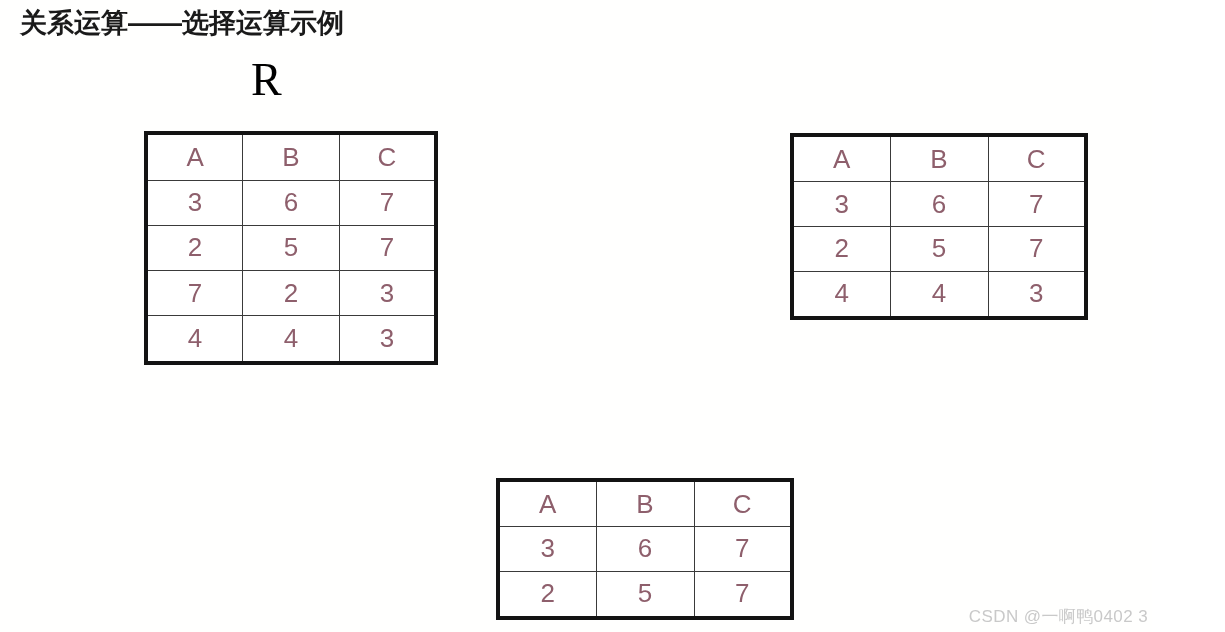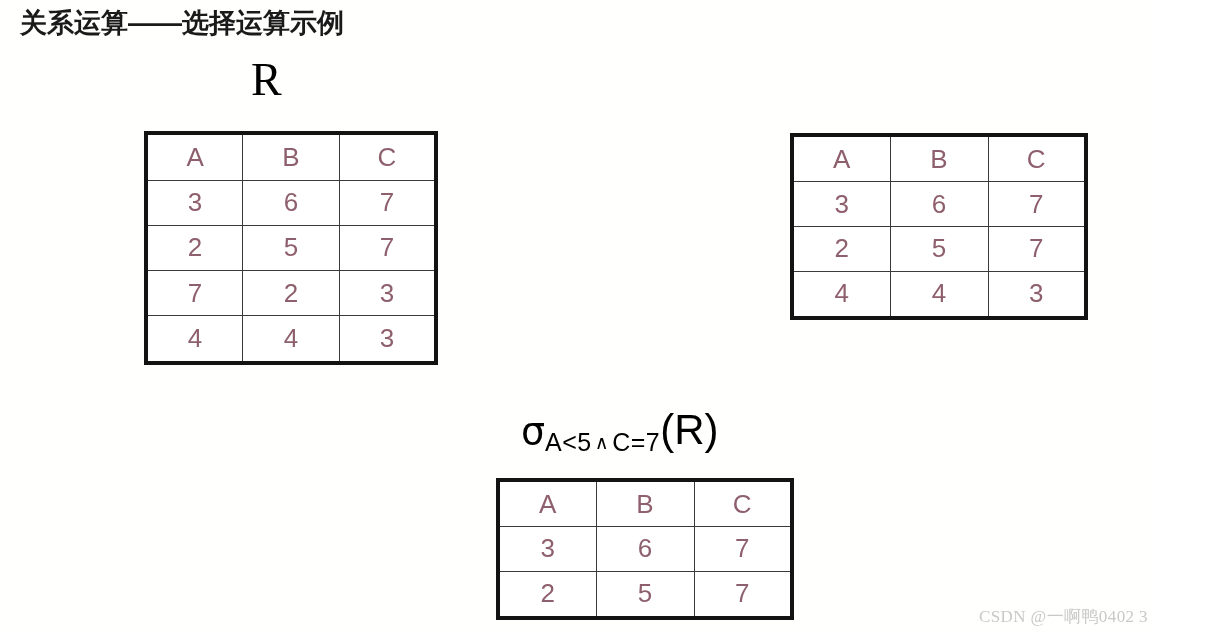--- a/index.html
+++ b/index.html
@@ -91,21 +91,21 @@
   .rel-table td.hdr {
     color: #8e5f6c;
   }
 
   
   #watermark {
     position: absolute;
     right: 4px;
     bottom: 4px;
     color: #c9c9c9;
-    font-family: Liberation Serif, serif;
+    font-family: Liberation Sans, sans-serif;
     font-size: 17px;
     white-space: nowrap;
     letter-spacing: 0.4px;
   }
 </style>
 </head>
 <body>
 
 <div id="slide">
 
@@ -162,23 +162,20 @@
         <td>7</td>
       </tr>
       <tr>
         <td>4</td>
         <td>4</td>
         <td>3</td>
       </tr>
     </tbody>
   </table>
 
-  <div class="caption" style="left:521px; top:409px;">
-    <span class="sigma">σ</span><span class="sub">A&lt;5</span><span class="sub"><span class="wedge">∧</span></span><span class="sub">C=7</span><span class="arg">(R)</span>
-  </div>
 
   <table class="rel-table" style="left:496px; top:478px; width:298px; height:142px;">
     <tbody>
       <tr>
         <td class="hdr">A</td>
         <td class="hdr">B</td>
         <td class="hdr">C</td>
       </tr>
       <tr>
         <td>3</td>

